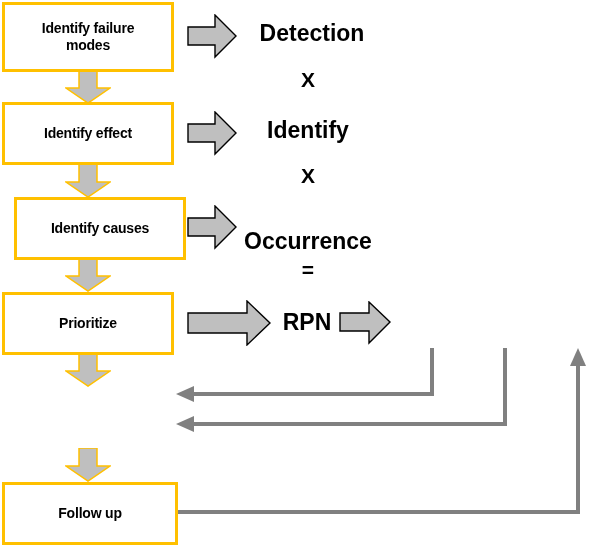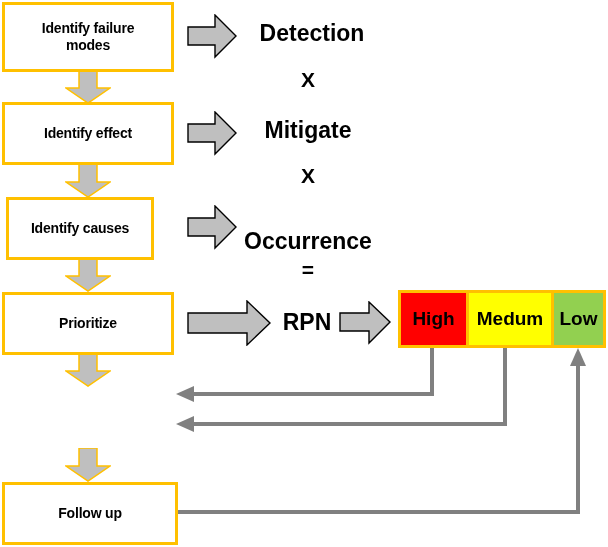--- a/index.html
+++ b/index.html
@@ -143,21 +143,21 @@
 
   <div class="proc-box" style="left:2px; top:2px; width:172px; height:70px;">
     <span class="lbl">Identify failure
 modes</span>
   </div>
 
   <div class="proc-box" style="left:2px; top:102px; width:172px; height:63px;">
     <span class="lbl">Identify effect</span>
   </div>
 
-  <div class="proc-box" style="left:6px; top:197px; width:148px; height:63px;">
+  <div class="proc-box" style="left:14px; top:197px; width:172px; height:63px;">
     <span class="lbl">Identify causes</span>
   </div>
 
   <div class="proc-box" style="left:2px; top:292px; width:172px; height:63px;">
     <span class="lbl">Prioritize</span>
   </div>
 
 
   <div class="proc-box" style="left:2px; top:482px; width:176px; height:63px;">
     <span class="lbl">Follow up</span>
@@ -188,35 +188,24 @@
   <div class="right-arrow" style="left:339px; top:301px; width:52px; height:44px;">
     <svg viewBox="0 0 52 44" width="52" height="44">
       <polygon points="1,12 30,12 30,1 51,21 30,42 30,30 1,30" fill="#BFBFBF" stroke="#000000" stroke-width="1.4" stroke-linejoin="miter"></polygon>
     </svg>
   </div>
 
   <div class="formula-text" style="left:232px; top:20px; width:160px;">Detection</div>
 
   <div class="formula-op" style="left:228px; top:68px; width:160px;">X</div>
 
-  <div class="formula-text" style="left:228px; top:117px; width:160px;">Mitigate</div>
+  <div class="formula-text" style="left:228px; top:117px; width:160px;">Identify</div>
 
   <div class="formula-op" style="left:228px; top:164px; width:160px;">X</div>
 
   <div class="formula-text" style="left:228px; top:228px; width:160px;">Occurrence</div>
 
   <div class="formula-op" style="left:228px; top:258px; width:160px;">=</div>
 
   <div class="formula-text" style="left:272px; top:309px; width:70px;">RPN</div>
 
-  <div id="risk-bar" style="left:398px; top:290px; width:208px; height:58px;">
-    <div class="risk-cell" style="width:68px; background:#FF0000;">
-      <span>High</span>
-    </div>
-    <div class="risk-cell" style="width:85px; background:#FFFF00;">
-      <span>Medum</span>
-    </div>
-    <div class="risk-cell" style="width:49px; background:#92D050;">
-      <span>Low</span>
-    </div>
-  </div>
 
 </div>
 
 </body></html>

